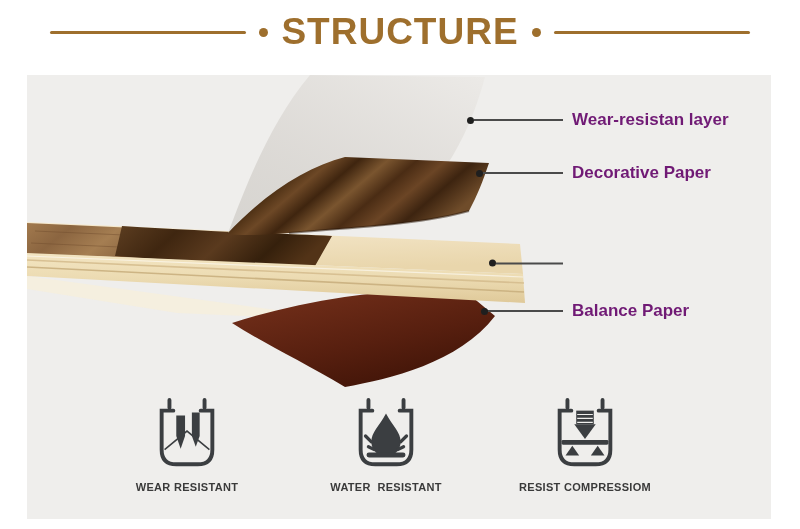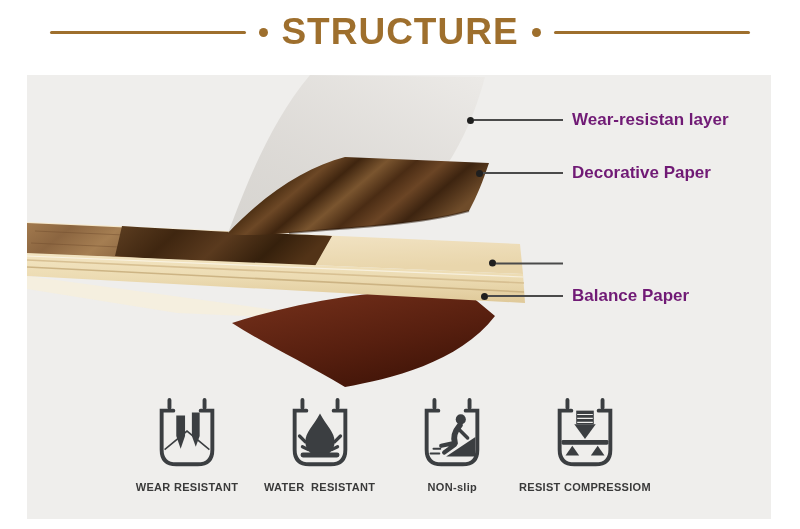--- a/index.html
+++ b/index.html
@@ -139,21 +139,21 @@
 </div>
 <div class="callout" style="left:476px;top:173px">
   <div class="dot"></div>
   <div class="line" style="width:80px"></div>
   <div class="lbl">Decorative Paper</div>
 </div>
 <div class="callout" style="left:489px;top:263px">
   <div class="dot"></div>
   <div class="line" style="width:67px"></div>
 </div>
-<div class="callout" style="left:481px;top:296px">
+<div class="callout" style="left:481px;top:311px">
   <div class="dot"></div>
   <div class="line" style="width:75px"></div>
   <div class="lbl">Balance Paper</div>
 </div>
 
 <div class="features">
 
   <div class="feature">
     <svg class="ficon" width="78" height="78" viewBox="0 0 80 80">
       <g stroke="#3b3e41" fill="none" stroke-width="4" stroke-linecap="round">
@@ -178,35 +178,20 @@
         <path d="M19,41 l6,6"></path>
           <path d="M61,41 l-6,6"></path>
         <path d="M22,52 l6,3"></path>
           <path d="M58,52 l-6,3"></path>
       </g>
       <rect x="20" y="58" width="40" height="5" rx="2.5" fill="#3b3e41"></rect>
     </svg>
     <div class="flabel">WATER  RESISTANT</div>
   </div>
 
-  <div class="feature">
-    <svg class="ficon" width="78" height="78" viewBox="0 0 80 80">
-      <g stroke="#3b3e41" fill="none" stroke-width="4" stroke-linecap="round">
-        <path d="M22,4 v8 M58,4 v8"></path>
-        <path d="M26,15 H14 V55 Q14,70 29,70 H51 Q66,70 66,55 V15 H54"></path>
-      </g>
-      <path d="M34,62 L64,62 L64,42 z" fill="#3b3e41"></path>
-      <circle cx="49" cy="24" r="5.2" fill="#3b3e41"></circle>
-      <path d="M48,30 C43,36 41,42 43,48" stroke="#3b3e41" stroke-width="6" fill="none" stroke-linecap="round"></path>
-      <path d="M47,34 L56,43" stroke="#3b3e41" stroke-width="3.6" stroke-linecap="round"></path>
-      <path d="M43,48 L29,51 M43,50 L32,58" stroke="#3b3e41" stroke-width="4.4" stroke-linecap="round"></path>
-      <path d="M18,59 h9 M21,54 h7" stroke="#3b3e41" stroke-width="2" stroke-linecap="round"></path>
-    </svg>
-    <div class="flabel">NON-slip</div>
-  </div>
 
   <div class="feature">
     <svg class="ficon" width="78" height="78" viewBox="0 0 80 80">
       <g stroke="#3b3e41" fill="none" stroke-width="4" stroke-linecap="round">
         <path d="M22,4 v8 M58,4 v8"></path>
         <path d="M26,15 H14 V55 Q14,70 29,70 H51 Q66,70 66,55 V15 H54"></path>
       </g>
       <rect x="31" y="15" width="18" height="14" fill="#3b3e41"></rect>
       <path d="M32,19 h16 M32,23 h16 M32,27 h16" stroke="#efeeec" stroke-width="1.2"></path>
       <path d="M29,29 h22 l-11,15 z" fill="#3b3e41"></path>

